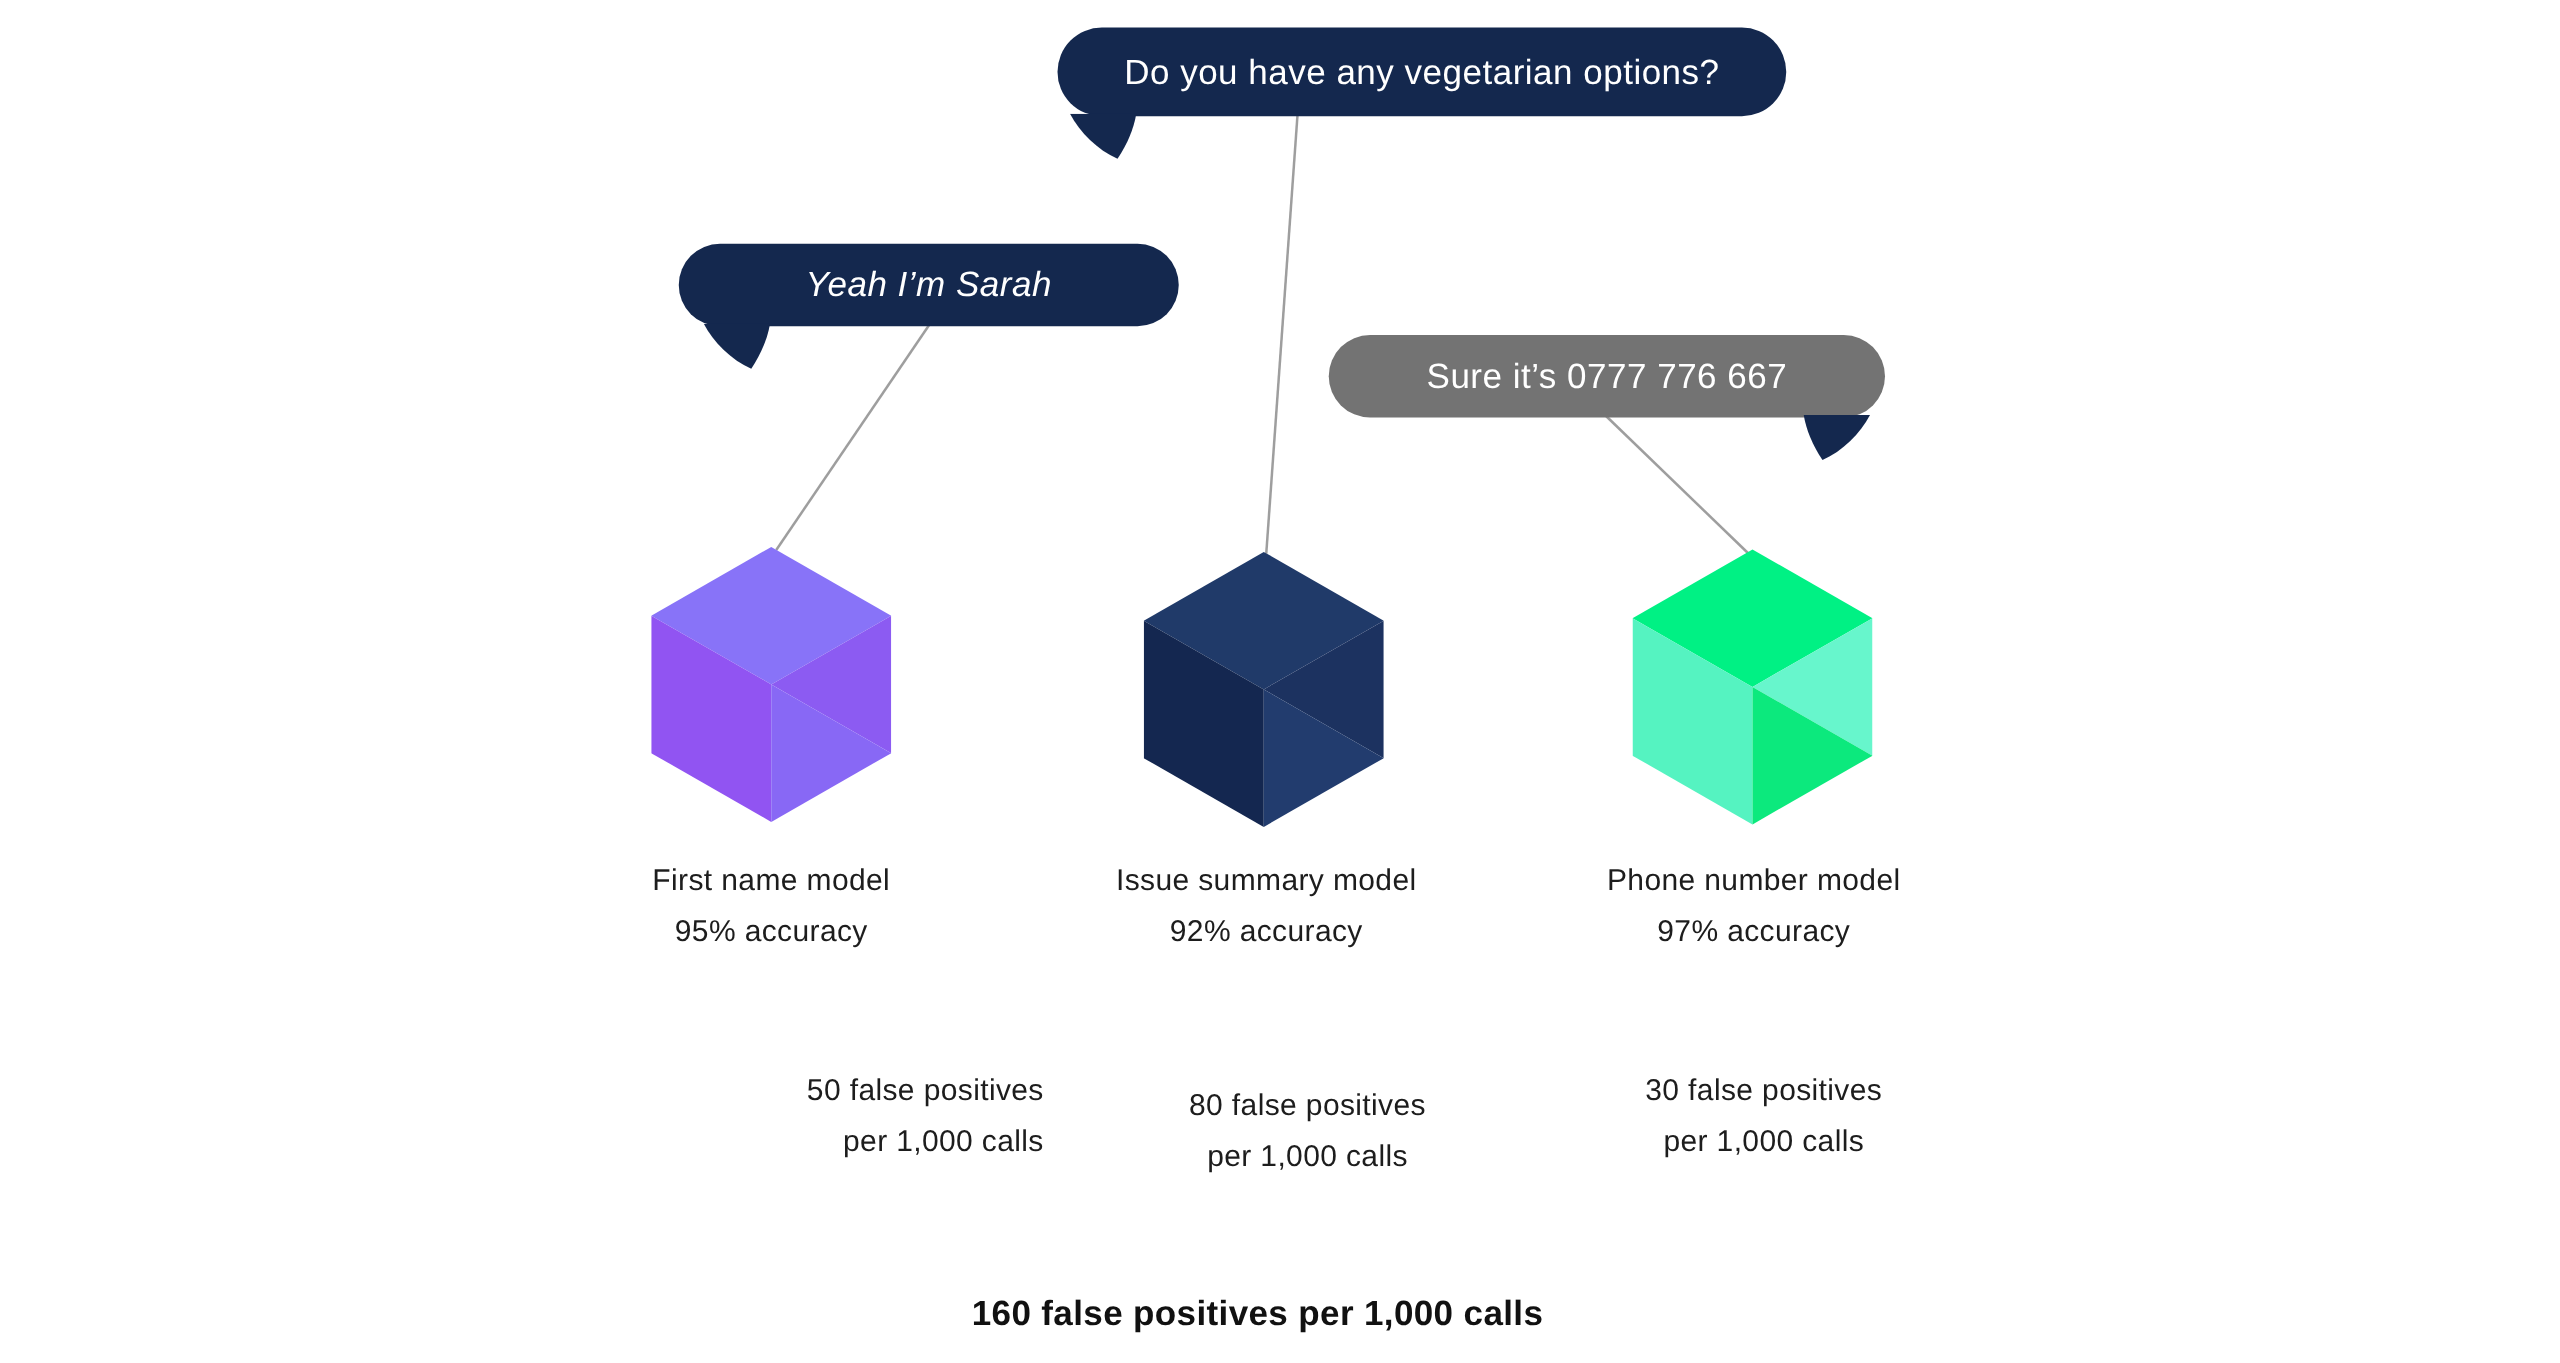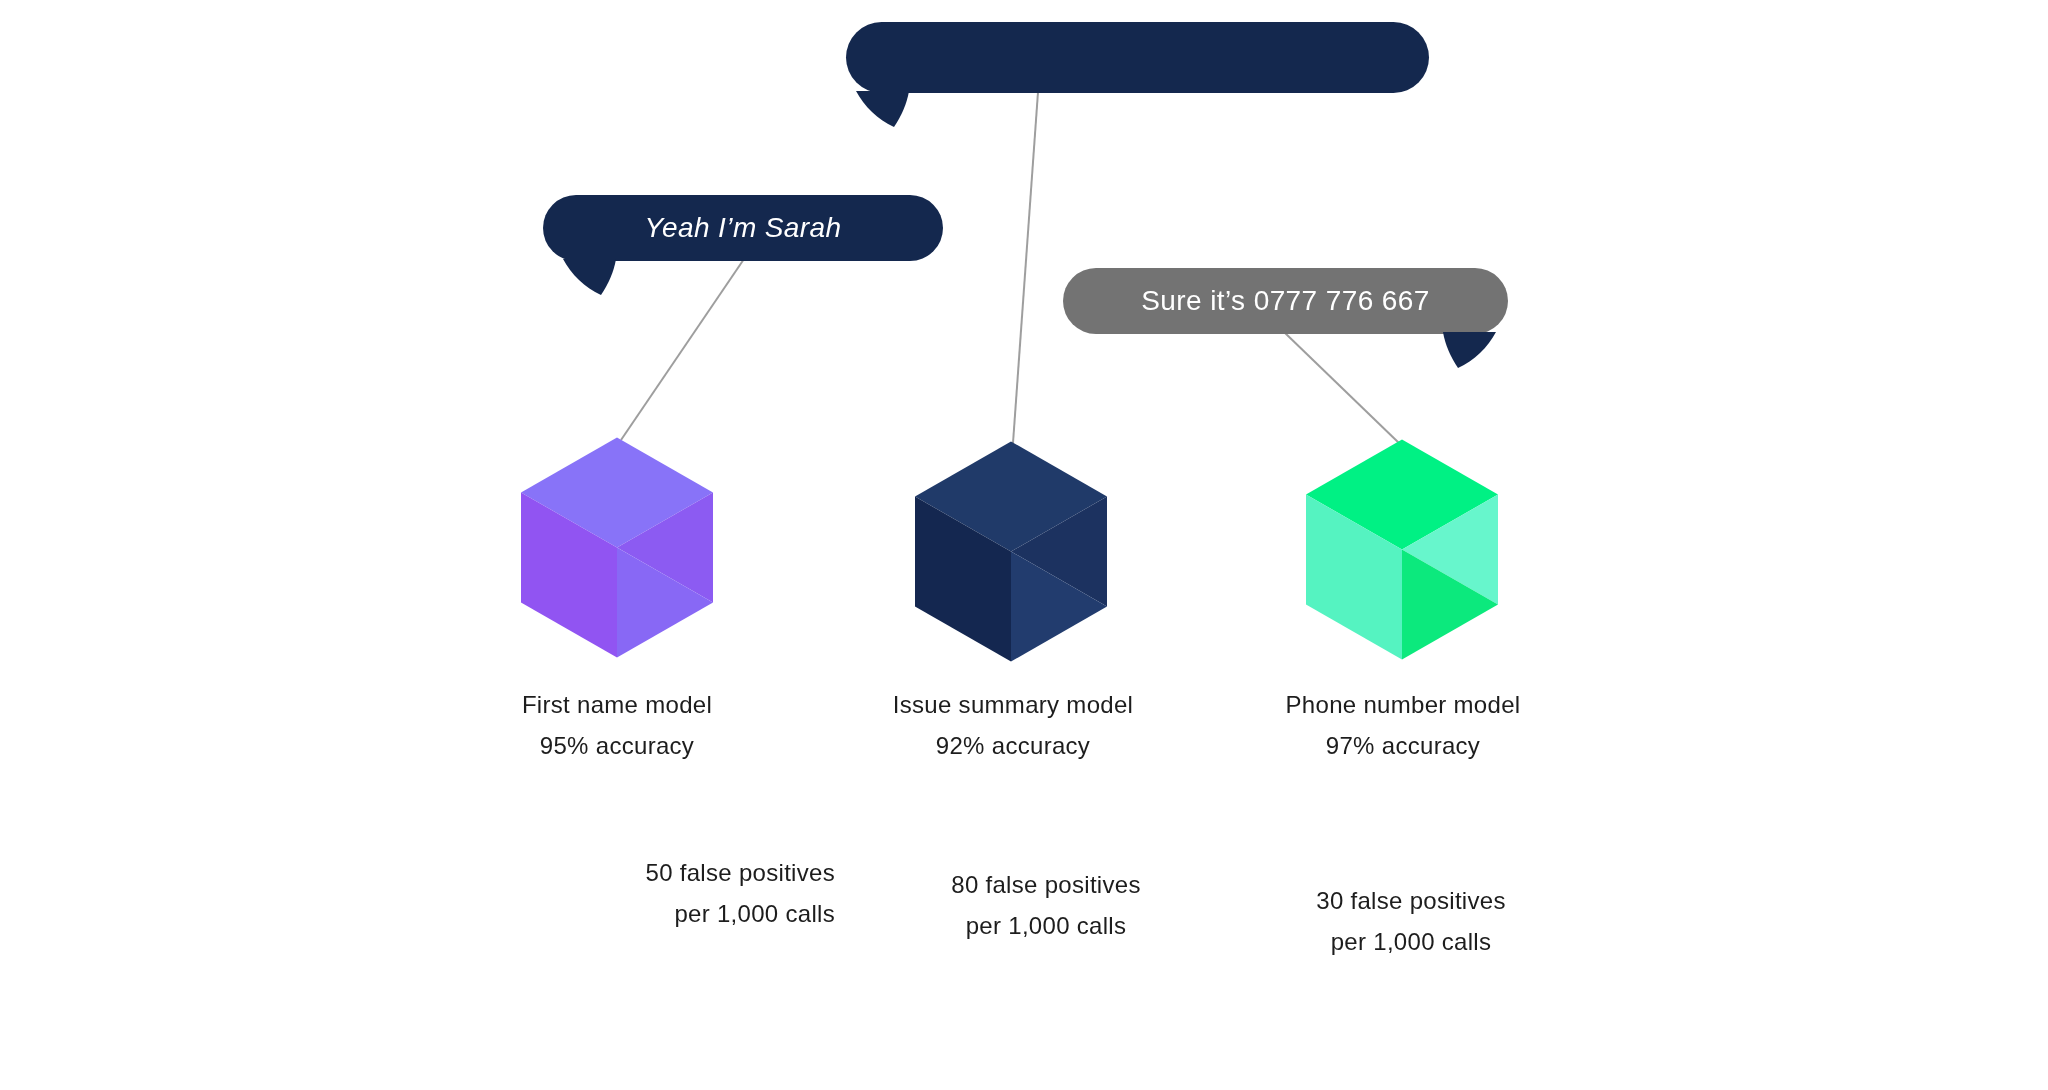--- a/index.html
+++ b/index.html
@@ -63,34 +63,35 @@
   
   .cube-first  { left: 521px;  top: 437px; }
   .cube-issue  { left: 915px;  top: 441px; }
   .cube-phone  { left: 1306px; top: 439px; }
   
   .label-first { left: 417px;  top: 684px; }
   .label-issue { left: 813px;  top: 684px; }
   .label-phone { left: 1203px; top: 684px; }
   .fp-first { left: 435px;  top: 852px; text-align: right; }
   .fp-issue { left: 846px;  top: 852px; margin-top: 12px; }
-  .fp-phone { left: 1211px; top: 880px; }
+  .fp-phone { left: 1211px; top: 852px; }
 </style>
 </head>
 <body>
 
 <div class="canvas">
 
   <svg class="connectors">
     <line x1="1038" y1="92" x2="1013" y2="443" stroke-width="2" stroke="#9E9E9E"></line>
     <line x1="744" y1="259" x2="621" y2="440" stroke-width="2" stroke="#9E9E9E"></line>
     <line x1="1284" y1="332" x2="1400" y2="444" stroke-width="2" stroke="#9E9E9E"></line>
   </svg>
 
   <div class="bubble bubble-vegetarian" style="background-color: rgb(20, 40, 78);">
+    <span class="bubble-text" style="color: rgb(255, 255, 255);">Do you have any vegetarian options?</span>
     <svg class="tail tail-vegetarian" width="60" height="40" viewBox="0 0 60 40">
       <path d="M2 0 C 10 15 24 29 40 36 C 48 24 53 12 55 0 Z" fill="#14284E"></path>
     </svg>
   </div>
 
   <div class="bubble bubble-name" style="background-color: rgb(20, 40, 78);">
     <span class="bubble-text" style="color: rgb(255, 255, 255);">Yeah I’m Sarah</span>
     <svg class="tail tail-name" width="60" height="40" viewBox="0 0 60 40">
       <path d="M2 0 C 10 15 24 29 40 36 C 48 24 53 12 55 0 Z" fill="#14284E"></path>
     </svg>
@@ -143,14 +144,15 @@
   </div>
   <div class="fp-label fp-issue" style="color: rgb(29, 29, 29);">
     <div>80 false positives</div>
     <div>per 1,000 calls</div>
   </div>
   <div class="fp-label fp-phone" style="color: rgb(29, 29, 29);">
     <div>30 false positives</div>
     <div>per 1,000 calls</div>
   </div>
 
+  <div class="total-label" style="color: rgb(17, 17, 17);">160 false positives per 1,000 calls</div>
 
 </div>
 
 </body></html>

